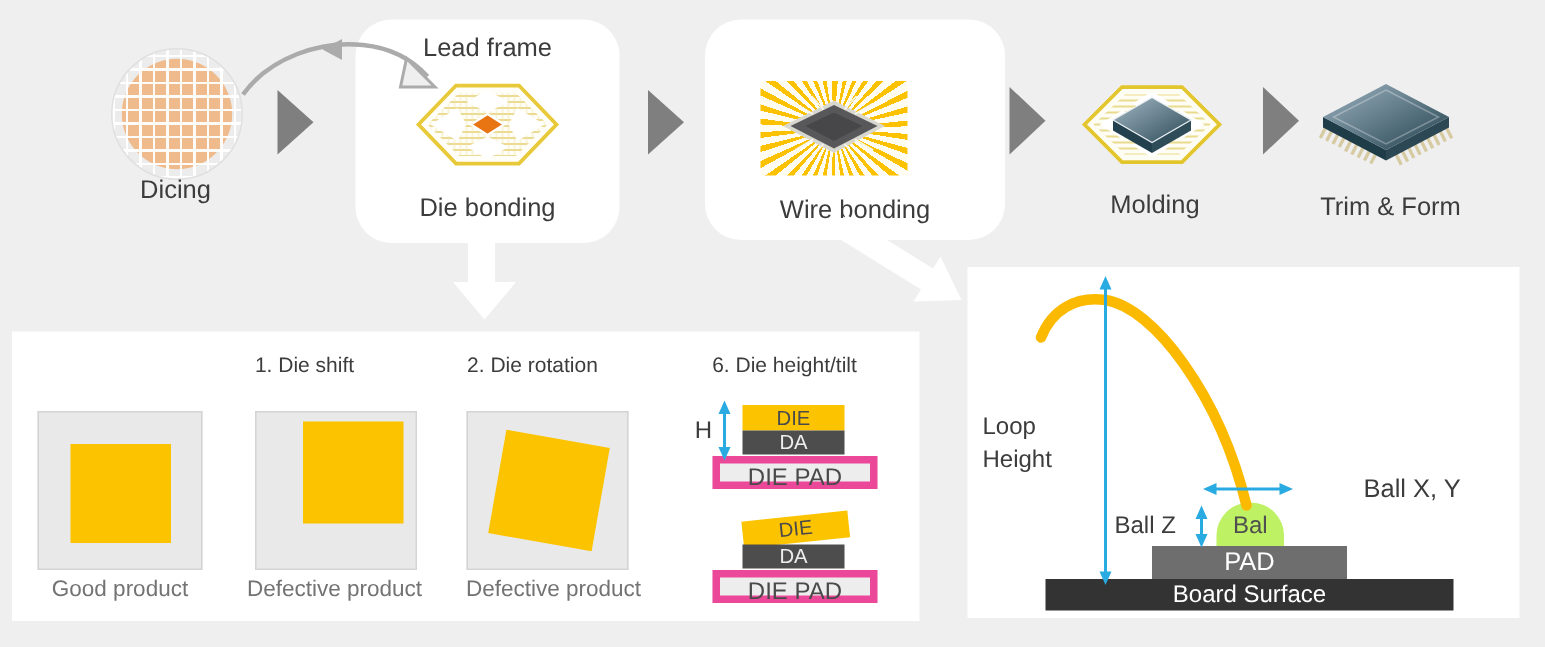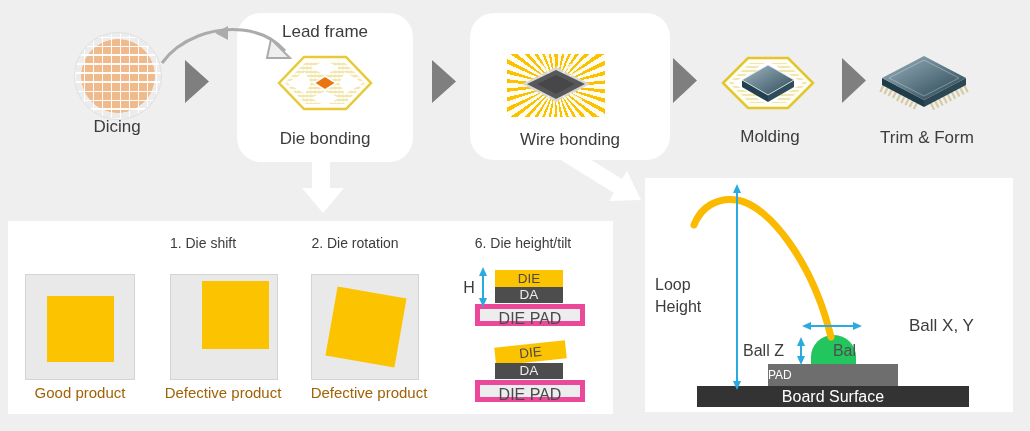--- a/index.html
+++ b/index.html
@@ -3,39 +3,39 @@
 <meta charset="utf-8">
 <style>
   html,body{margin:0;padding:0;}
   body{background:#efefef;font-family:"Liberation Sans",sans-serif;color:#3c3c3c;}
   .stage{position:relative;width:1030px;height:431px;background:#efefef;overflow:hidden;}
   .abs{position:absolute;}
   .card{position:absolute;background:#fff;border-radius:24px;}
   .panel{position:absolute;background:#fff;}
   .lbl{position:absolute;text-align:center;font-size:17px;color:#3c3c3c;}
   .small-h{position:absolute;text-align:center;font-size:14px;color:#3c3c3c;}
-  .caption{position:absolute;text-align:center;font-size:15px;color:#a16207;}
+  .caption{position:absolute;text-align:center;font-size:15px;color:#737373;}
   .wafer{position:absolute;left:74px;top:32px;width:86px;height:86px;border-radius:50%;
     background:
       repeating-linear-gradient(0deg, rgba(255,255,255,.95) 0 1.5px, transparent 1.5px 9px),
       repeating-linear-gradient(90deg, rgba(255,255,255,.95) 0 1.5px, transparent 1.5px 9px),
       radial-gradient(circle at 50% 50%, #f0bb8c 0 60%, #ececec 61% 100%);
     border:1px solid #e0e0e0;}
   .rays{position:absolute;left:37px;top:41px;width:98px;height:63px;overflow:hidden;
     background:repeating-conic-gradient(from 0deg at 50% 50%, #fcc200 0deg 4.5deg, #fffdf2 4.5deg 10.5deg);}
   .dbox{position:absolute;width:108px;height:106px;background:#e9e9e9;border:1px solid #d4d4d4;box-sizing:border-box;}
   .die{position:absolute;background:#fcc400;}
   .bar{position:absolute;text-align:center;box-sizing:border-box;}
   .bar-die{background:#fcc400;color:#4a4a4a;font-size:13.5px;}
   .bar-da{background:#4d4d4d;color:#ededed;font-size:13.5px;}
   .bar-pad{background:#ededed;border:5px solid #ec4899;color:#4a4a4a;font-size:16px;}
-  .dome{position:absolute;left:166px;top:157px;width:45px;height:29px;background:#22c55e;
-    border-radius:22px 22px 0 0;text-align:right;font-size:16px;color:#4f4f4f;padding-top:7px;box-sizing:content-box;}
+  .dome{position:absolute;left:166px;top:157px;width:45px;height:29px;background:#bef264;
+    border-radius:22px 22px 0 0;text-align:center;font-size:16px;color:#4f4f4f;padding-top:7px;box-sizing:content-box;}
   .padbar{position:absolute;left:123px;top:186px;width:130px;height:22px;background:#6e6e6e;color:#fff;
-    font-size:12px;line-height:22px;text-align:left;}
+    font-size:17px;line-height:22px;text-align:center;}
   .boardbar{position:absolute;left:52px;top:208px;width:272px;height:21px;background:#333;color:#fff;
     font-size:16px;line-height:21px;text-align:center;}
   .overlay{position:absolute;left:0;top:0;pointer-events:none;}
 </style>
 </head>
 <body>
 
 <div class="stage">
 
   <div class="wafer"></div>

